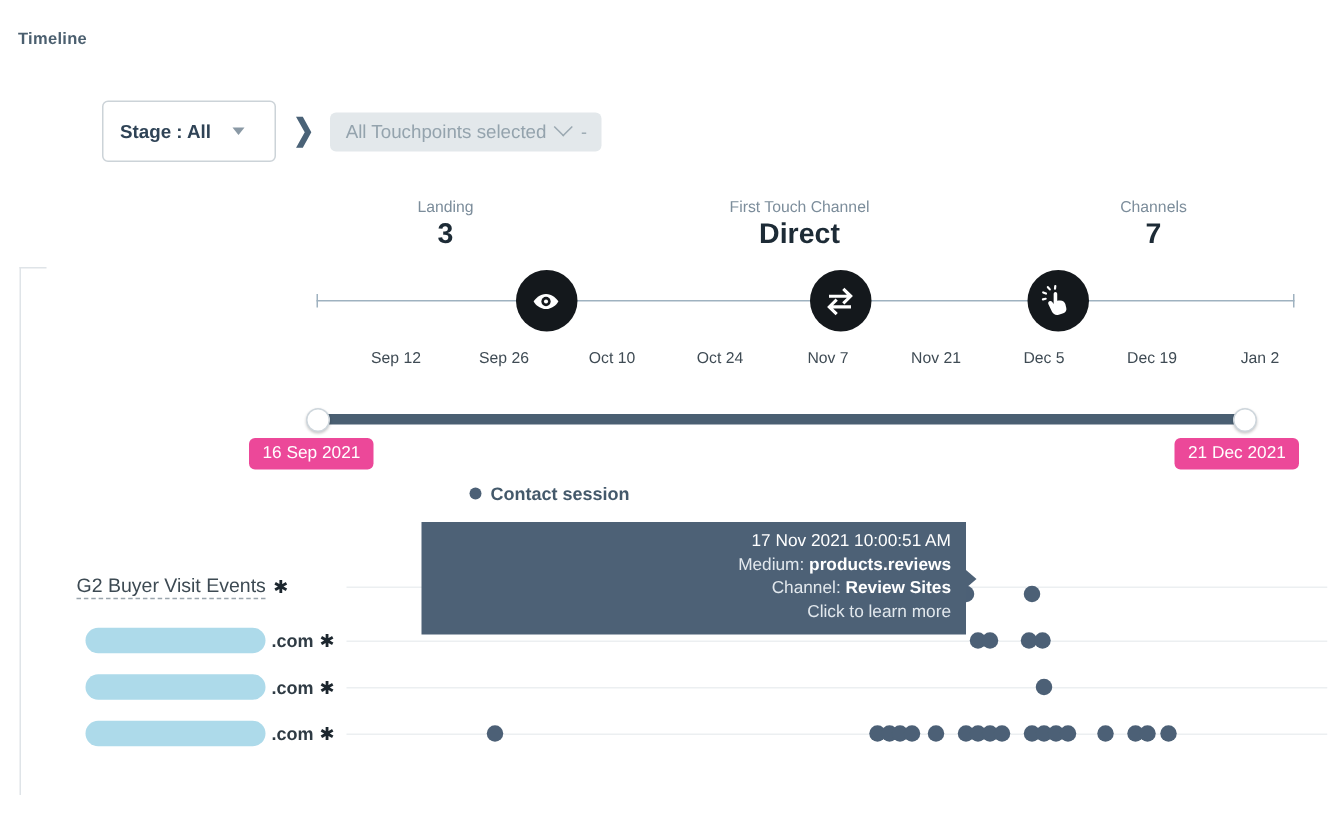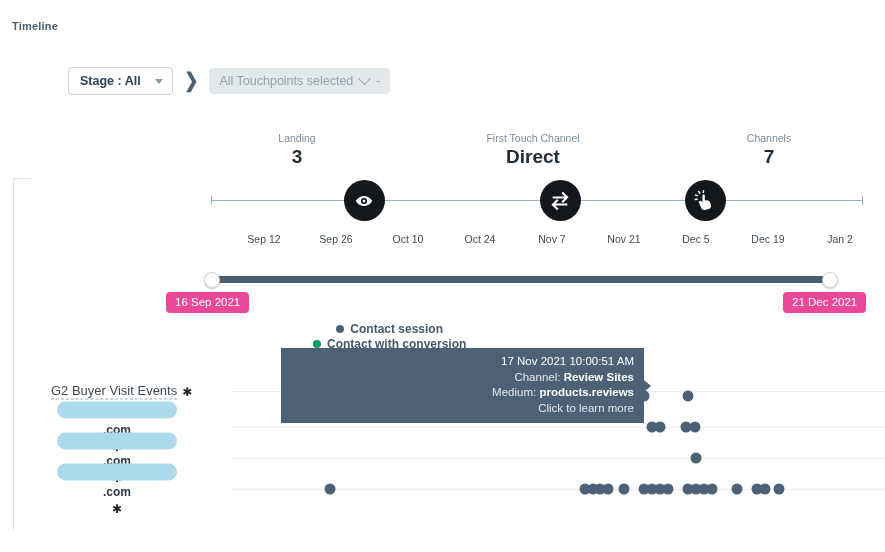--- a/index.html
+++ b/index.html
@@ -35,22 +35,22 @@
     top: 67px;
     display: flex;
     align-items: center;
     gap: 9px;
   }
   .stage-select {
     display: flex;
     align-items: center;
     justify-content: space-between;
     gap: 14px;
-    height: 28px;
-    padding: 0 9px 0 11px;
+    height: 41px;
+    padding: 0 20px 0 11px;
     border: 1px solid #ccd3d8;
     border-radius: 4px;
     background: #ffffff;
     font-size: 12.5px;
     font-weight: 700;
     color: #2f4356;
     min-width: 79px;
     box-sizing: border-box;
     cursor: pointer;
   }
@@ -203,25 +203,24 @@
   #date-badge-start { left: 166px; }
   #date-badge-end { left: 783px; }
 
   
   #legend {
     position: absolute;
     left: 313px;
     top: 322px;
     display: flex;
     align-items: center;
-    gap: 1px;
+    gap: 21px;
     font-size: 12px;
     font-weight: 700;
     color: #44596b;
-    flex-direction: column;
   }
   .legend-item { display: flex; align-items: center; gap: 6px; }
   .legend-dot {
     width: 8px; height: 8px; border-radius: 50%;
   }
 
   
   .row-line {
     position: absolute;
     left: 231px;
@@ -231,21 +230,20 @@
   }
   .row-label {
     position: absolute;
     display: flex;
     align-items: center;
     gap: 4px;
     font-size: 12.5px;
     color: #2f3b44;
     transform: translateY(-50%);
     white-space: nowrap;
-    flex-direction: column;
   }
   .redact-bar {
     display: inline-block;
     width: 120px;
     height: 17px;
     border-radius: 9px;
     background: #addaea;
   }
   .label-suffix { font-weight: 700; font-size: 12px; color: #2f3b44; }
   .star-icon {
@@ -386,24 +384,20 @@
   <div class="slider-handle" id="slider-handle-left"></div>
   <div class="slider-handle" id="slider-handle-right"></div>
 </div>
 <div class="date-badge" id="date-badge-start">16 Sep 2021</div>
 <div class="date-badge" id="date-badge-end">21 Dec 2021</div>
 
 <div id="legend">
   <div class="legend-item">
     <span class="legend-dot" style="background:#4c6076"></span>
     <span>Contact session</span>
-  </div>
-  <div class="legend-item">
-    <span class="legend-dot" style="background:#00a05a"></span>
-    <span>Contact with conversion</span>
   </div>
 </div>
 
 <div id="group-header">
   <span id="group-header-text">G2 Buyer Visit Events</span>
   <span class="star-icon">✱</span>
 </div>
 <div class="row-line" style="top:391px"></div>
 
 <div class="row-label" style="left:57px; top:427px">
@@ -449,22 +443,22 @@
 <div class="evt-dot" style="left:704px; top:489px"></div>
 <div class="evt-dot" style="left:712px; top:489px"></div>
 <div class="evt-dot" style="left:737px; top:489px"></div>
 <div class="evt-dot" style="left:757px; top:489px"></div>
 <div class="evt-dot" style="left:765px; top:489px"></div>
 <div class="evt-dot" style="left:779px; top:489px"></div>
 
 <div id="tooltip">
   <div class="tt-line">17 Nov 2021 10:00:51 AM</div>
   <div class="tt-line">
+    <span class="tt-muted">Medium:</span>
+    <b>products.reviews</b>
+  </div>
+  <div class="tt-line">
     <span class="tt-muted">Channel:</span>
     <b>Review Sites</b>
   </div>
-  <div class="tt-line">
-    <span class="tt-muted">Medium:</span>
-    <b>products.reviews</b>
-  </div>
   <div class="tt-line tt-muted">Click to learn more</div>
   <div id="tooltip-arrow"></div>
 </div>
 
 </body></html>

